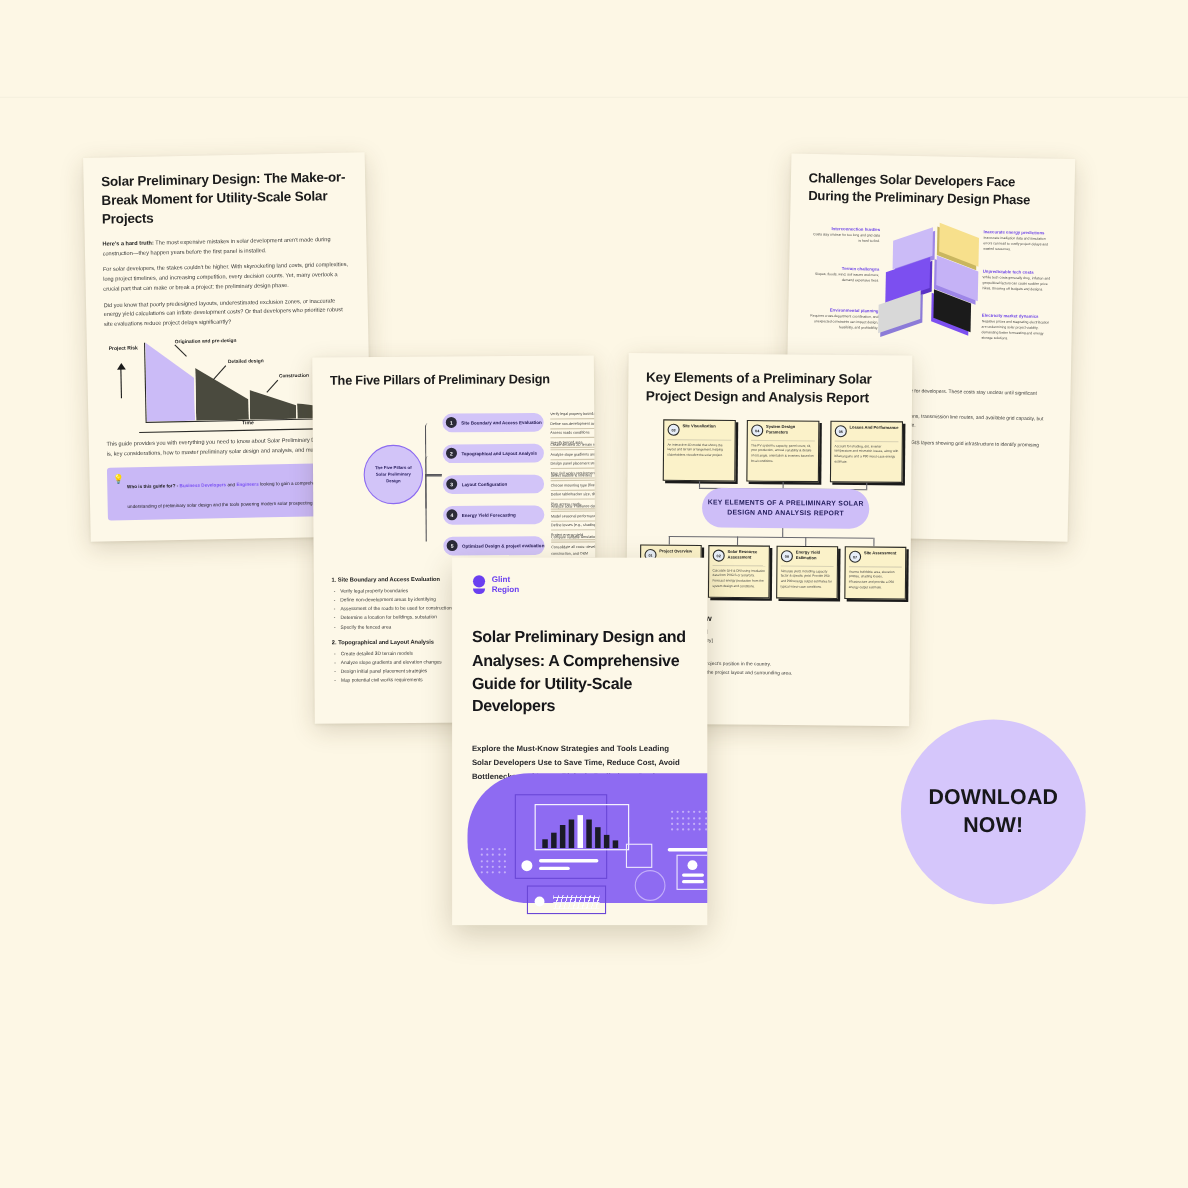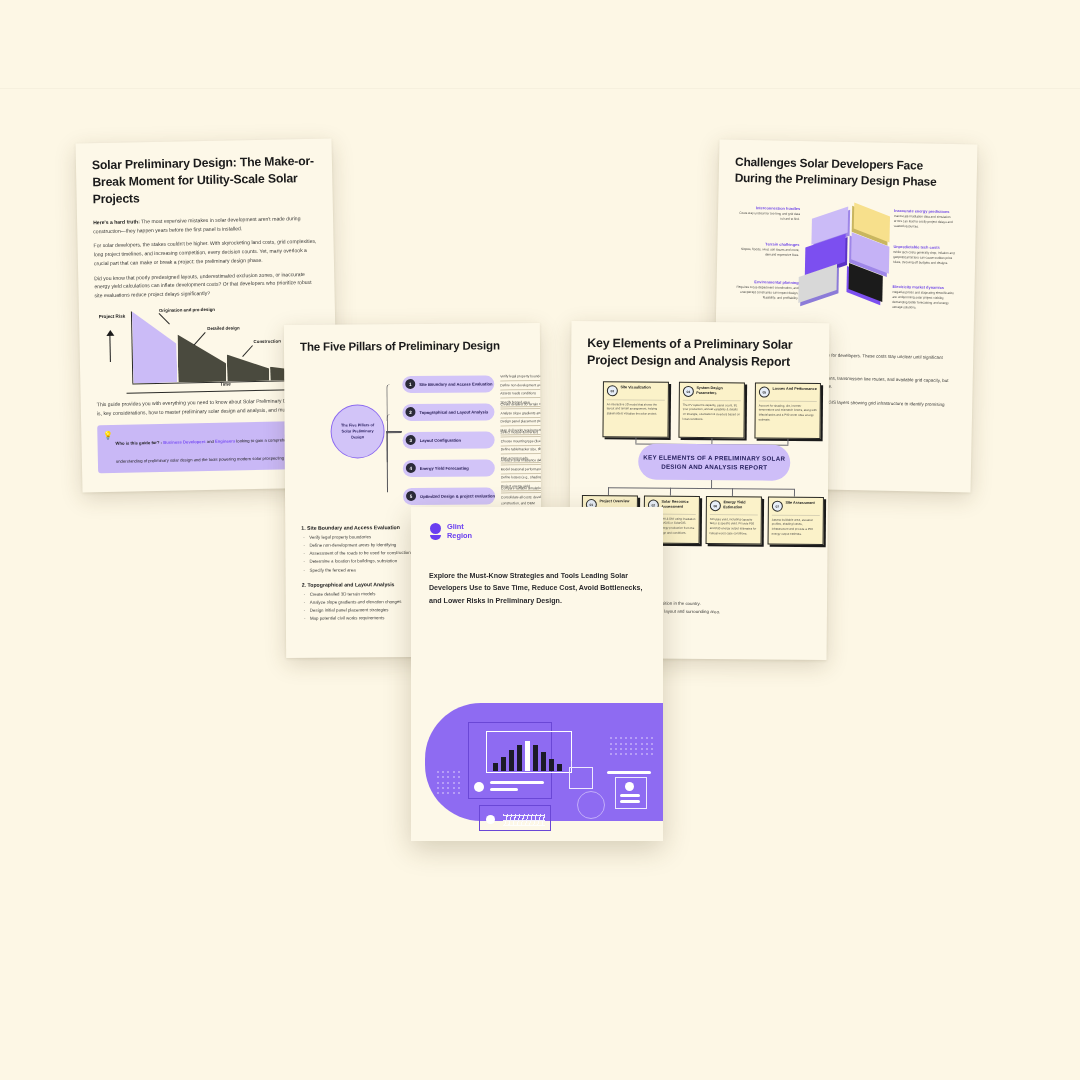--- a/index.html
+++ b/index.html
@@ -108,21 +108,21 @@
   #doc4 .puz{position:relative;height:128px;}
   #doc4 .lbl{position:absolute;width:62px;}
   #doc4 .lbl .lt{font-size:3.9px;font-weight:700;color:#6E45E8;line-height:1.3;margin-bottom:1.5px;}
   #doc4 .lbl .lb{font-size:3.1px;line-height:1.62;color:#4a4a46;}
   #doc4 .lbl.r{text-align:left;}
   #doc4 .lbl.l{text-align:right;}
   #doc4 .sec-h{font-size:7.4px;font-weight:700;color:#1b1b1b;margin:10px 0 4px;}
   #doc4 .pp{font-size:4.5px;line-height:1.82;color:#3a3a38;margin:0 0 7px;}
 
   
-  #cover{left:411px;top:507px;width:252px;height:334px;
+  #cover{left:411px;top:507px;width:232px;height:334px;
     background:#FDF8E8;box-shadow:0 8px 26px rgba(70,55,20,.22);overflow:hidden;}
   #cover .cpad{padding:15px 18px 0 18px;}
   .logo{display:flex;align-items:center;gap:5px;margin-bottom:30px;}
   .logo .mark{width:13px;height:17px;position:relative;flex:0 0 auto;}
   .logo .mark .dot{position:absolute;left:1px;top:0;width:11px;height:11px;border-radius:50%;background:#6A3FF0;}
   .logo .mark .arc{position:absolute;left:1px;top:12px;width:11px;height:5.5px;background:#6A3FF0;border-radius:0 0 11px 11px;}
   .logo .txt{font-size:7.4px;font-weight:700;color:#6A3FF0;line-height:1.22;}
   .cov-h1{font-size:14.6px;line-height:1.42;font-weight:700;color:#17171a;letter-spacing:-.3px;margin:0 0 22px;}
   .cov-sub{font-size:7.1px;line-height:1.75;font-weight:700;color:#2b2b2e;margin:0;}
   
@@ -419,20 +419,21 @@
       <div class="logo">
         <span class="mark">
           <span class="dot"></span>
             <span class="arc"></span>
         </span>
         <span class="txt">
           <div>Glint</div>
           <div>Region</div>
         </span>
       </div>
+      <div class="cov-h1">Solar Preliminary Design and Analyses: A Comprehensive Guide for Utility-Scale Developers</div>
       <div class="cov-sub">Explore the Must-Know Strategies and Tools Leading Solar Developers Use to Save Time, Reduce Cost, Avoid Bottlenecks, and Lower Risks in Preliminary Design.</div>
     </div>
 
     <div class="illus">
       <div class="blob"></div>
 
       <div class="dots" style="left:26px;bottom:47px;grid-template-columns:repeat(5,2px);">
         <i></i>
           <i></i>
           <i></i>
@@ -524,13 +525,19 @@
       <div style="position:absolute;left:160px;bottom:74px;width:1.3px;height:6px;background:#EFE9FD;"></div>
 
       <div class="fr" style="left:204px;bottom:32px;width:30px;height:30px;border-color:#EFE9FD;"></div>
       <div class="circ" style="left:214px;bottom:50px;width:9px;height:9px;"></div>
       <div class="wline" style="left:209px;bottom:44px;width:20px;"></div>
       <div class="wline" style="left:209px;bottom:38px;width:20px;"></div>
       <div class="wline" style="left:196px;bottom:67px;width:44px;"></div>
     </div>
   </div>
 
+  <div id="cta">
+    <div class="t">
+      <div>DOWNLOAD</div>
+      <div>NOW!</div>
+    </div>
+  </div>
 </div>
 
 </body></html>

